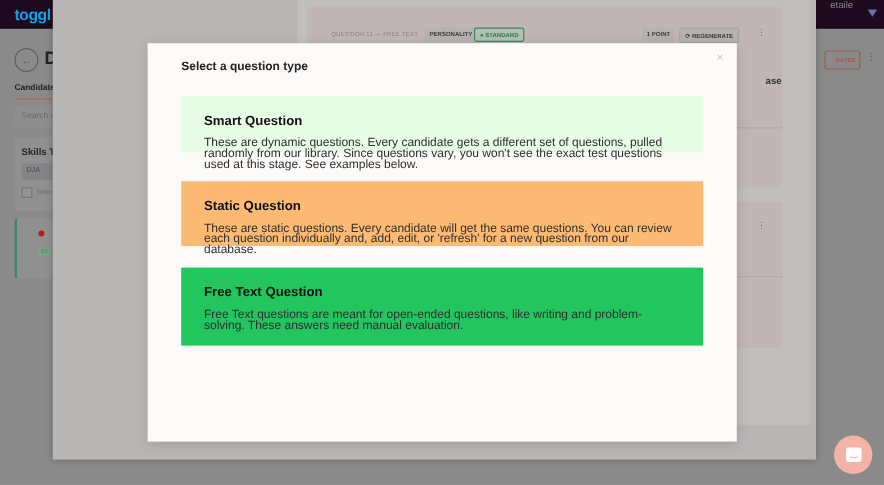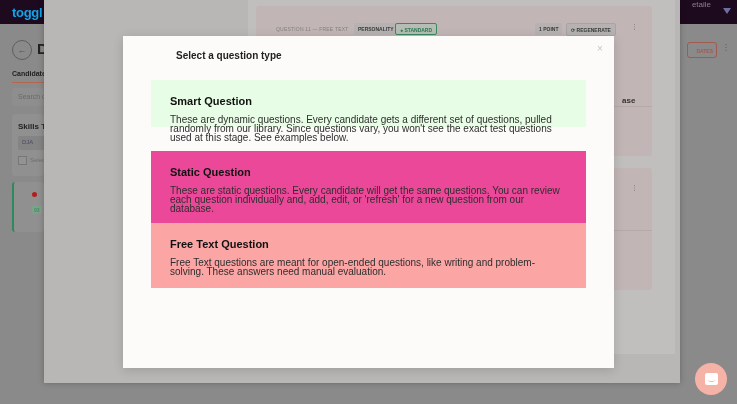--- a/index.html
+++ b/index.html
@@ -32,36 +32,36 @@
   .drawer { position: absolute; left: 44px; top: 0; width: 636px; height: 383px; background: #b9b7b5; box-shadow: 0 0 6px rgba(0,0,0,0.25); }
   .q-panel { position: absolute; left: 204px; top: 0; width: 427px; height: 354px; background: #c0bfbd; }
   .q-card { position: absolute; left: 8px; top: 6px; width: 396px; height: 150px; background: #c2b5b5; border-radius: 3px; }
   .q-meta { position: absolute; left: 20px; top: 20px; font-size: 5px; color: #858080; letter-spacing: 0.2px; white-space: nowrap; }
   .q-badge { position: absolute; top: 17px; height: 12px; font-size: 5px; font-weight: bold; border-radius: 2px; padding: 3px 4px 0; white-space: nowrap; }
   .badge-personality { left: 98px; background: #b6b2b2; color: #3a3a3a; }
   .badge-standard { left: 139px; background: #b5bdb5; color: #2e7a52; border: 1px solid #3b8a60; }
   .badge-points { left: 279px; background: #b6b2b2; color: #3a3a3a; }
   .btn-regenerate { position: absolute; left: 310px; top: 17px; height: 13px; background: #b6b2b2; border: 1px solid #a8a4a4; border-radius: 2px; font-size: 5px; font-weight: bold; color: #3a3a3a; padding: 3px 4px 0 4px; white-space: nowrap; }
   .q-more { position: absolute; left: 375px; top: 17px; font-size: 7px; color: #6a6a6a; }
-  .q-text-frag { position: absolute; left: 366px; top: 57px; font-size: 8px; font-weight: bold; color: #333; margin-top: 33px; }
+  .q-text-frag { position: absolute; left: 382px; top: 57px; font-size: 8px; font-weight: bold; color: #333; }
   .q-divider { position: absolute; left: 0; top: 100px; width: 396px; height: 1px; background: #b5a9a9; }
   .q-card2 { position: absolute; left: 8px; top: 168px; width: 396px; height: 122px; background: #c2b5b5; border-radius: 3px; }
   .q-divider2 { position: absolute; left: 0; top: 62px; width: 396px; height: 1px; background: #b5a9a9; }
   .q-more2 { position: absolute; left: 375px; top: 16px; font-size: 7px; color: #6a6a6a; }
 
   
   .modal { position: absolute; left: 123px; top: 36px; width: 491px; height: 332px; background: #fcfbfa; box-shadow: 0 2px 10px rgba(0,0,0,0.15); }
-  .modal-title { position: absolute; left: 28px; top: 14px; font-size: 10px; font-weight: bold; color: #222; margin-left: 25px; }
+  .modal-title { position: absolute; left: 28px; top: 14px; font-size: 10px; font-weight: bold; color: #222; }
   .modal-close { position: absolute; left: 474px; top: 7px; font-size: 10px; color: #c9c6c4; cursor: pointer; }
   .option { position: absolute; left: 28px; width: 435px; padding: 15px 19px 0 19px; cursor: pointer; }
   .option h3 { font-size: 11px; font-weight: bold; color: #111; margin-bottom: 8px; }
   .option p { font-size: 10px; line-height: 9px; color: #2e2e2e; }
   .opt-smart { top: 44px; height: 47px; background: #e8fde5; }
-  .opt-static { top: 115px; height: 72px; background: #ec4899; }
-  .opt-free { top: 187px; height: 65px; background: #fca5a5; }
+  .opt-static { top: 115px; height: 54px; background: #fdba74; }
+  .opt-free { top: 187px; height: 65px; background: #22c55e; }
   .opt-coding { top: 258px; height: 56px; background: #e8f6fd; }
 
   
   .chat-btn { position: absolute; left: 695px; top: 363px; width: 32px; height: 32px; border-radius: 50%; background: #f5b2a6; display: flex; align-items: center; justify-content: center; cursor: pointer; }
   .chat-icon { width: 13px; height: 12px; background: #fff; border-radius: 2px; position: relative; }
   .chat-icon::after { content: ""; position: absolute; left: 3px; top: 6px; width: 7px; height: 2px; border-bottom: 1px solid #f5b2a6; border-radius: 0 0 4px 4px; }
 </style>
 </head>
 <body>
 

